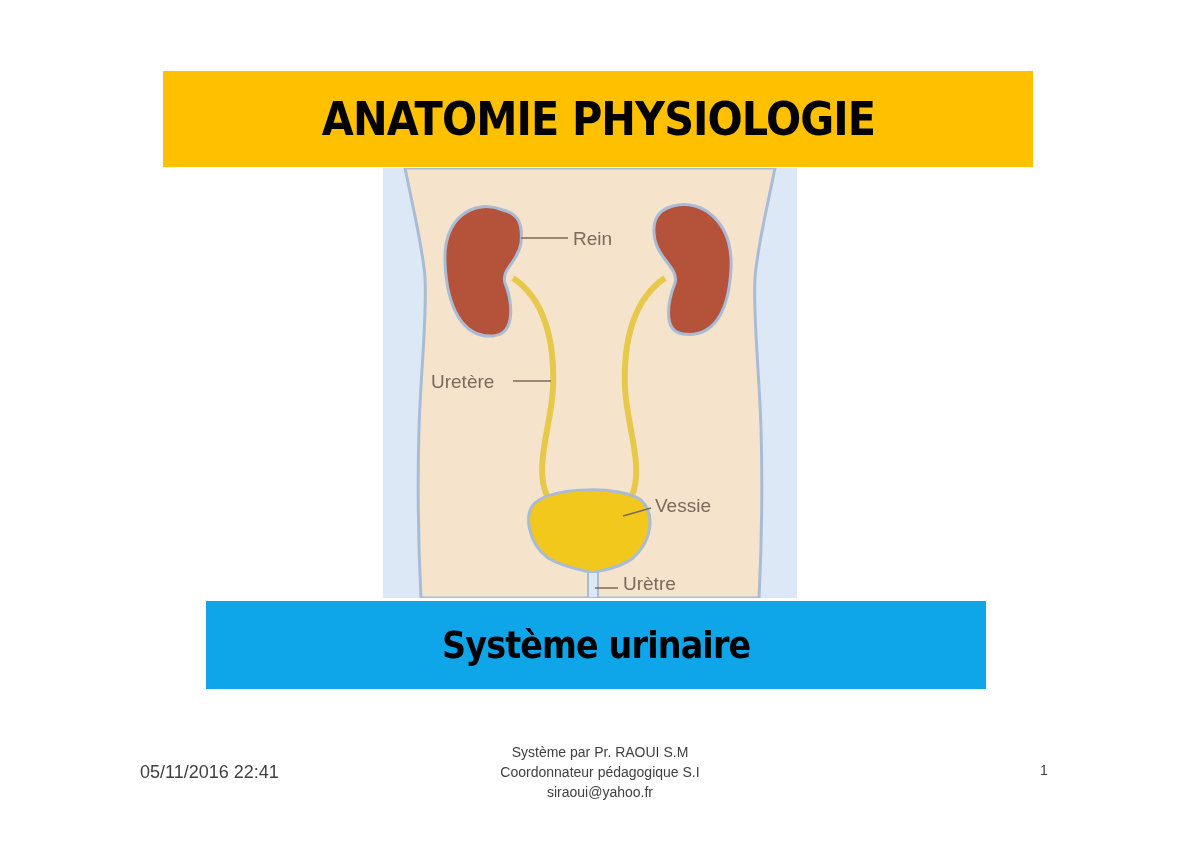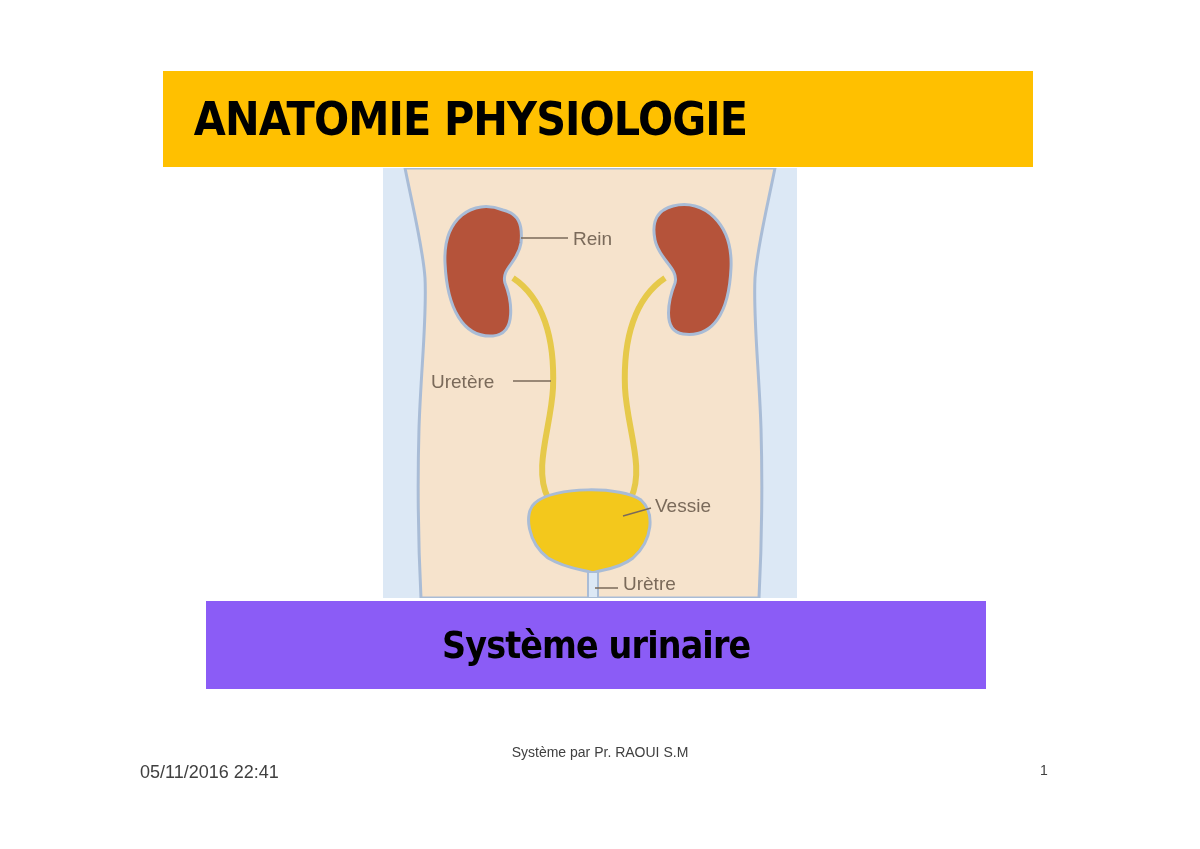--- a/index.html
+++ b/index.html
@@ -1,20 +1,20 @@
 <!DOCTYPE html>
 <html><head>
 <meta charset="utf-8">
 <style>
   html, body { margin:0; padding:0; background:#ffffff; }
   body { width:1200px; height:849px; position:relative; overflow:hidden; font-family:"Liberation Sans", sans-serif; }
-  .title-box { position:absolute; left:163px; top:71px; width:870px; height:96px; background:#ffc000; display:flex; align-items:center; justify-content:flex-start; }
+  .title-box { position:absolute; left:163px; top:71px; width:870px; height:96px; background:#ffc000; display:flex; align-items:center; justify-content:center; }
   .title-box span { font-family:"DejaVu Sans", sans-serif; font-weight:bold; font-size:46px; color:#000; letter-spacing:-1px; transform:scaleX(0.9); display:inline-block; }
   .illus { position:absolute; left:383px; top:168px; width:414px; height:430px; }
-  .sub-box { position:absolute; left:206px; top:601px; width:780px; height:88px; background:#8b5cf6; display:flex; align-items:center; justify-content:center; }
+  .sub-box { position:absolute; left:206px; top:601px; width:780px; height:88px; background:#0ea5e9; display:flex; align-items:center; justify-content:center; }
   .sub-box span { font-family:"DejaVu Sans", sans-serif; font-weight:bold; font-size:38px; color:#000; letter-spacing:-1px; transform:scaleX(0.88); display:inline-block; }
   .footer-left { position:absolute; left:140px; top:762px; font-size:18px; color:#404040; }
   .footer-center { position:absolute; left:450px; width:300px; top:742px; text-align:center; font-size:14px; line-height:20px; color:#404040; }
   .footer-right { position:absolute; left:1040px; top:762px; font-size:14px; color:#404040; }
   .lbl { font-family:"Liberation Sans", sans-serif; font-size:19px; fill:#7a6a5a; }
 </style>
 </head>
 <body>
 
 <div class="title-box">
@@ -48,14 +48,16 @@
   <text class="lbl" x="240" y="422">Urètre</text>
 </svg>
 
 <div class="sub-box">
   <span>Système urinaire</span>
 </div>
 
 <div class="footer-left">05/11/2016 22:41</div>
 <div class="footer-center">
   <div>Système par Pr. RAOUI S.M</div>
+  <div>Coordonnateur pédagogique S.I</div>
+  <div>siraoui@yahoo.fr</div>
 </div>
 <div class="footer-right">1</div>
 
 </body></html>

